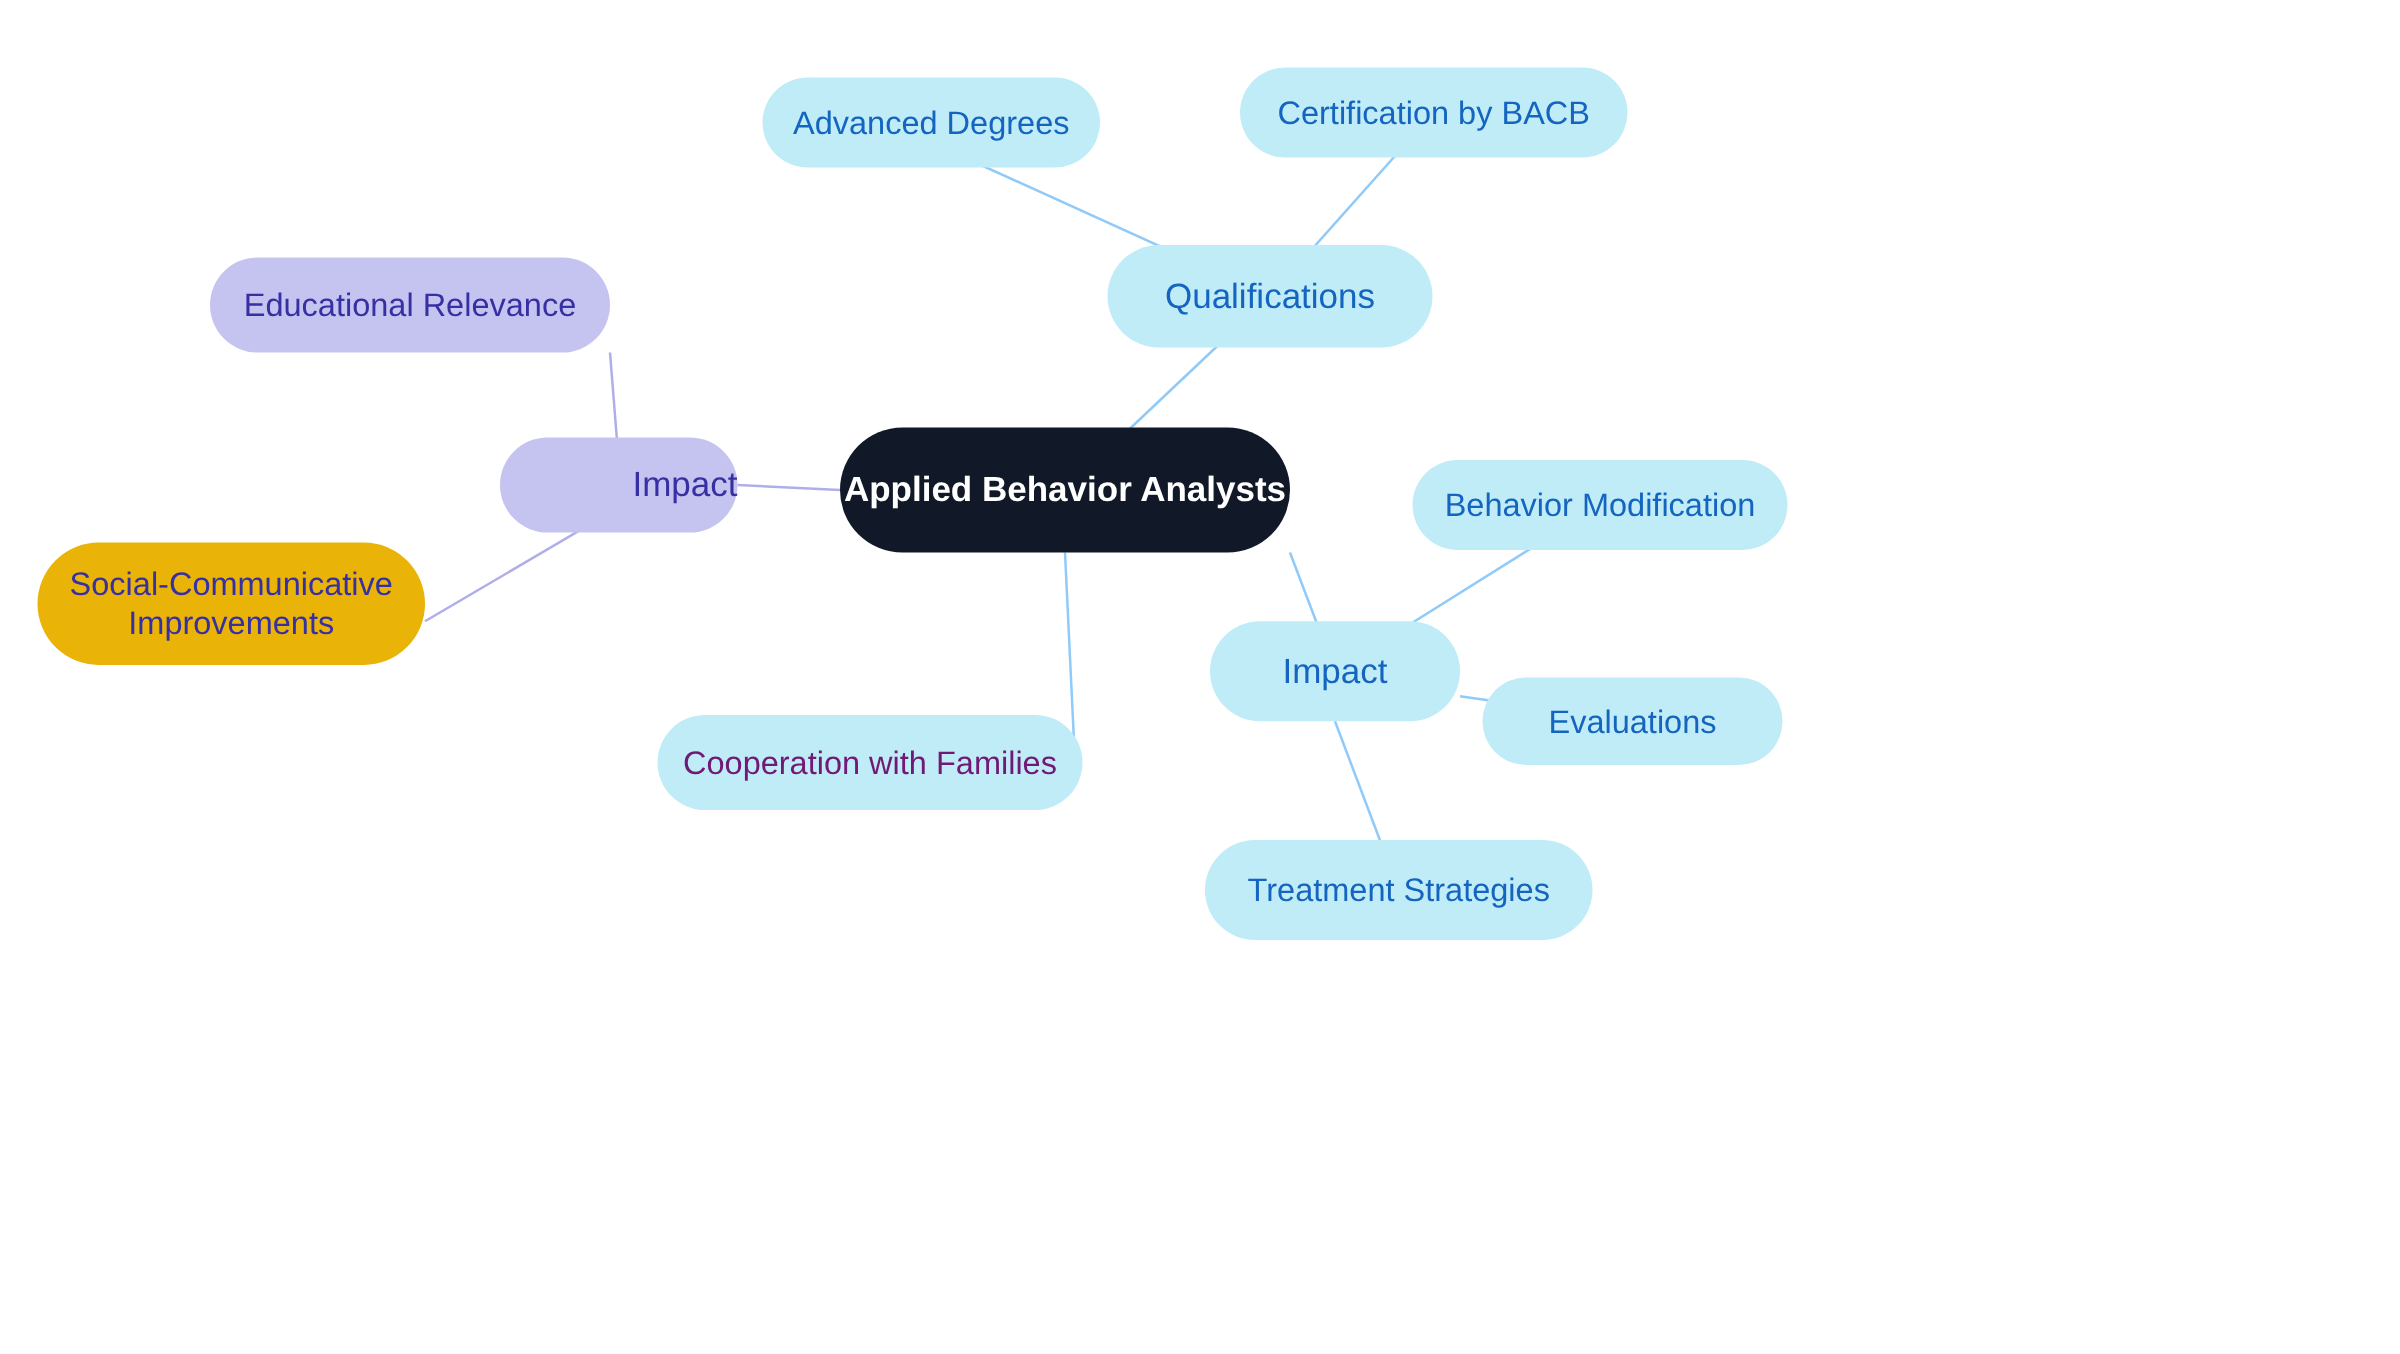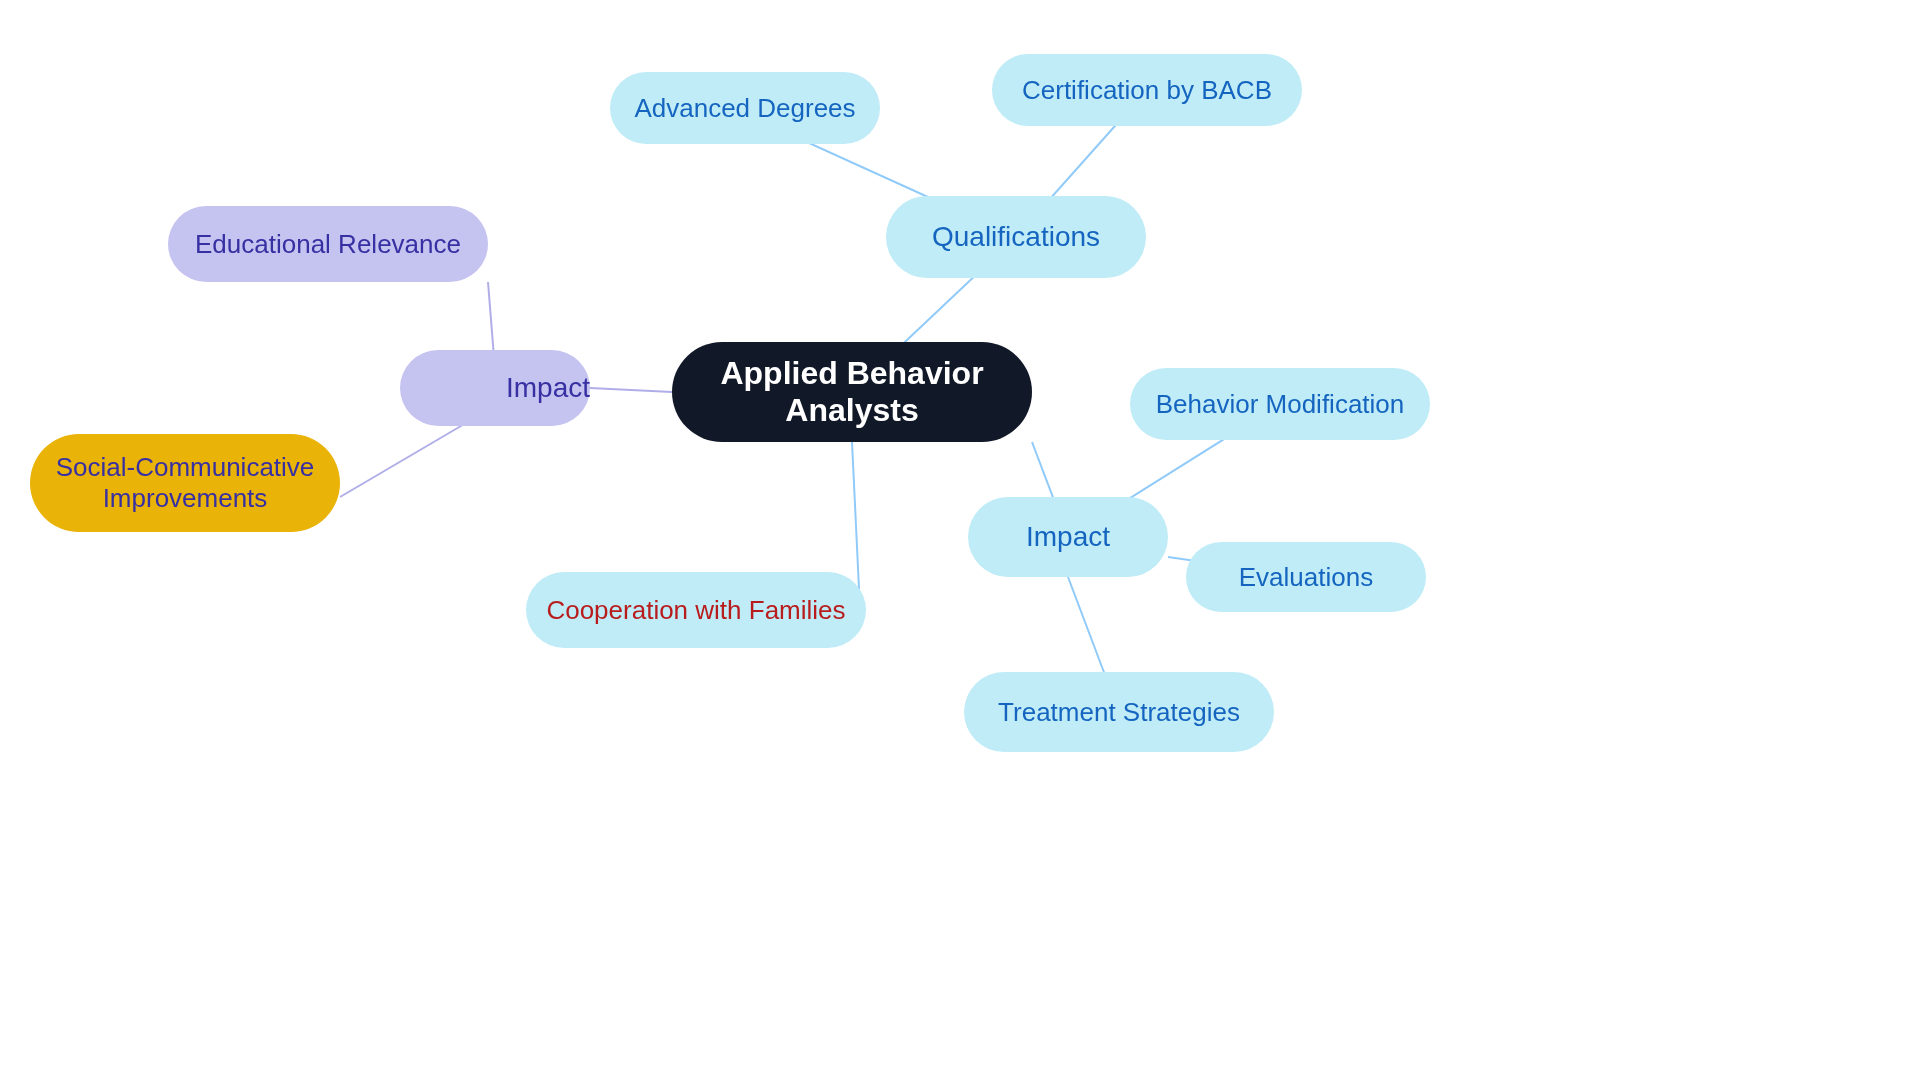--- a/index.html
+++ b/index.html
@@ -28,21 +28,21 @@
       justify-content: center;
       text-align: center;
       border-radius: 50px;
       z-index: 1;
       cursor: default;
     }
 
     .node-center {
       background: #111827;
       color: #ffffff;
-      font-size: 32px;
+      font-size: 28px;
       font-weight: 600;
       width: 360px;
       height: 100px;
       left: 672px;
       top: 342px;
       border-radius: 50px;
     }
 
     .node-qualifications {
       background: #bfecf7;
@@ -56,21 +56,21 @@
     }
 
     .node-advanced-degrees {
       background: #bfecf7;
       color: #1565c0;
       font-size: 26px;
       font-weight: 500;
       width: 270px;
       height: 72px;
       left: 610px;
-      top: 72px;
+      top: 62px;
     }
 
     .node-certification {
       background: #bfecf7;
       color: #1565c0;
       font-size: 26px;
       font-weight: 500;
       width: 310px;
       height: 72px;
       left: 992px;
@@ -117,21 +117,21 @@
       font-size: 26px;
       font-weight: 500;
       width: 310px;
       height: 80px;
       left: 964px;
       top: 672px;
     }
 
     .node-cooperation {
       background: #bfecf7;
-      color: #b91c1c;
+      color: #701a75;
       font-size: 26px;
       font-weight: 500;
       width: 340px;
       height: 76px;
       left: 526px;
       top: 572px;
     }
 
     .node-impact {
       background: #c5c3f0;

